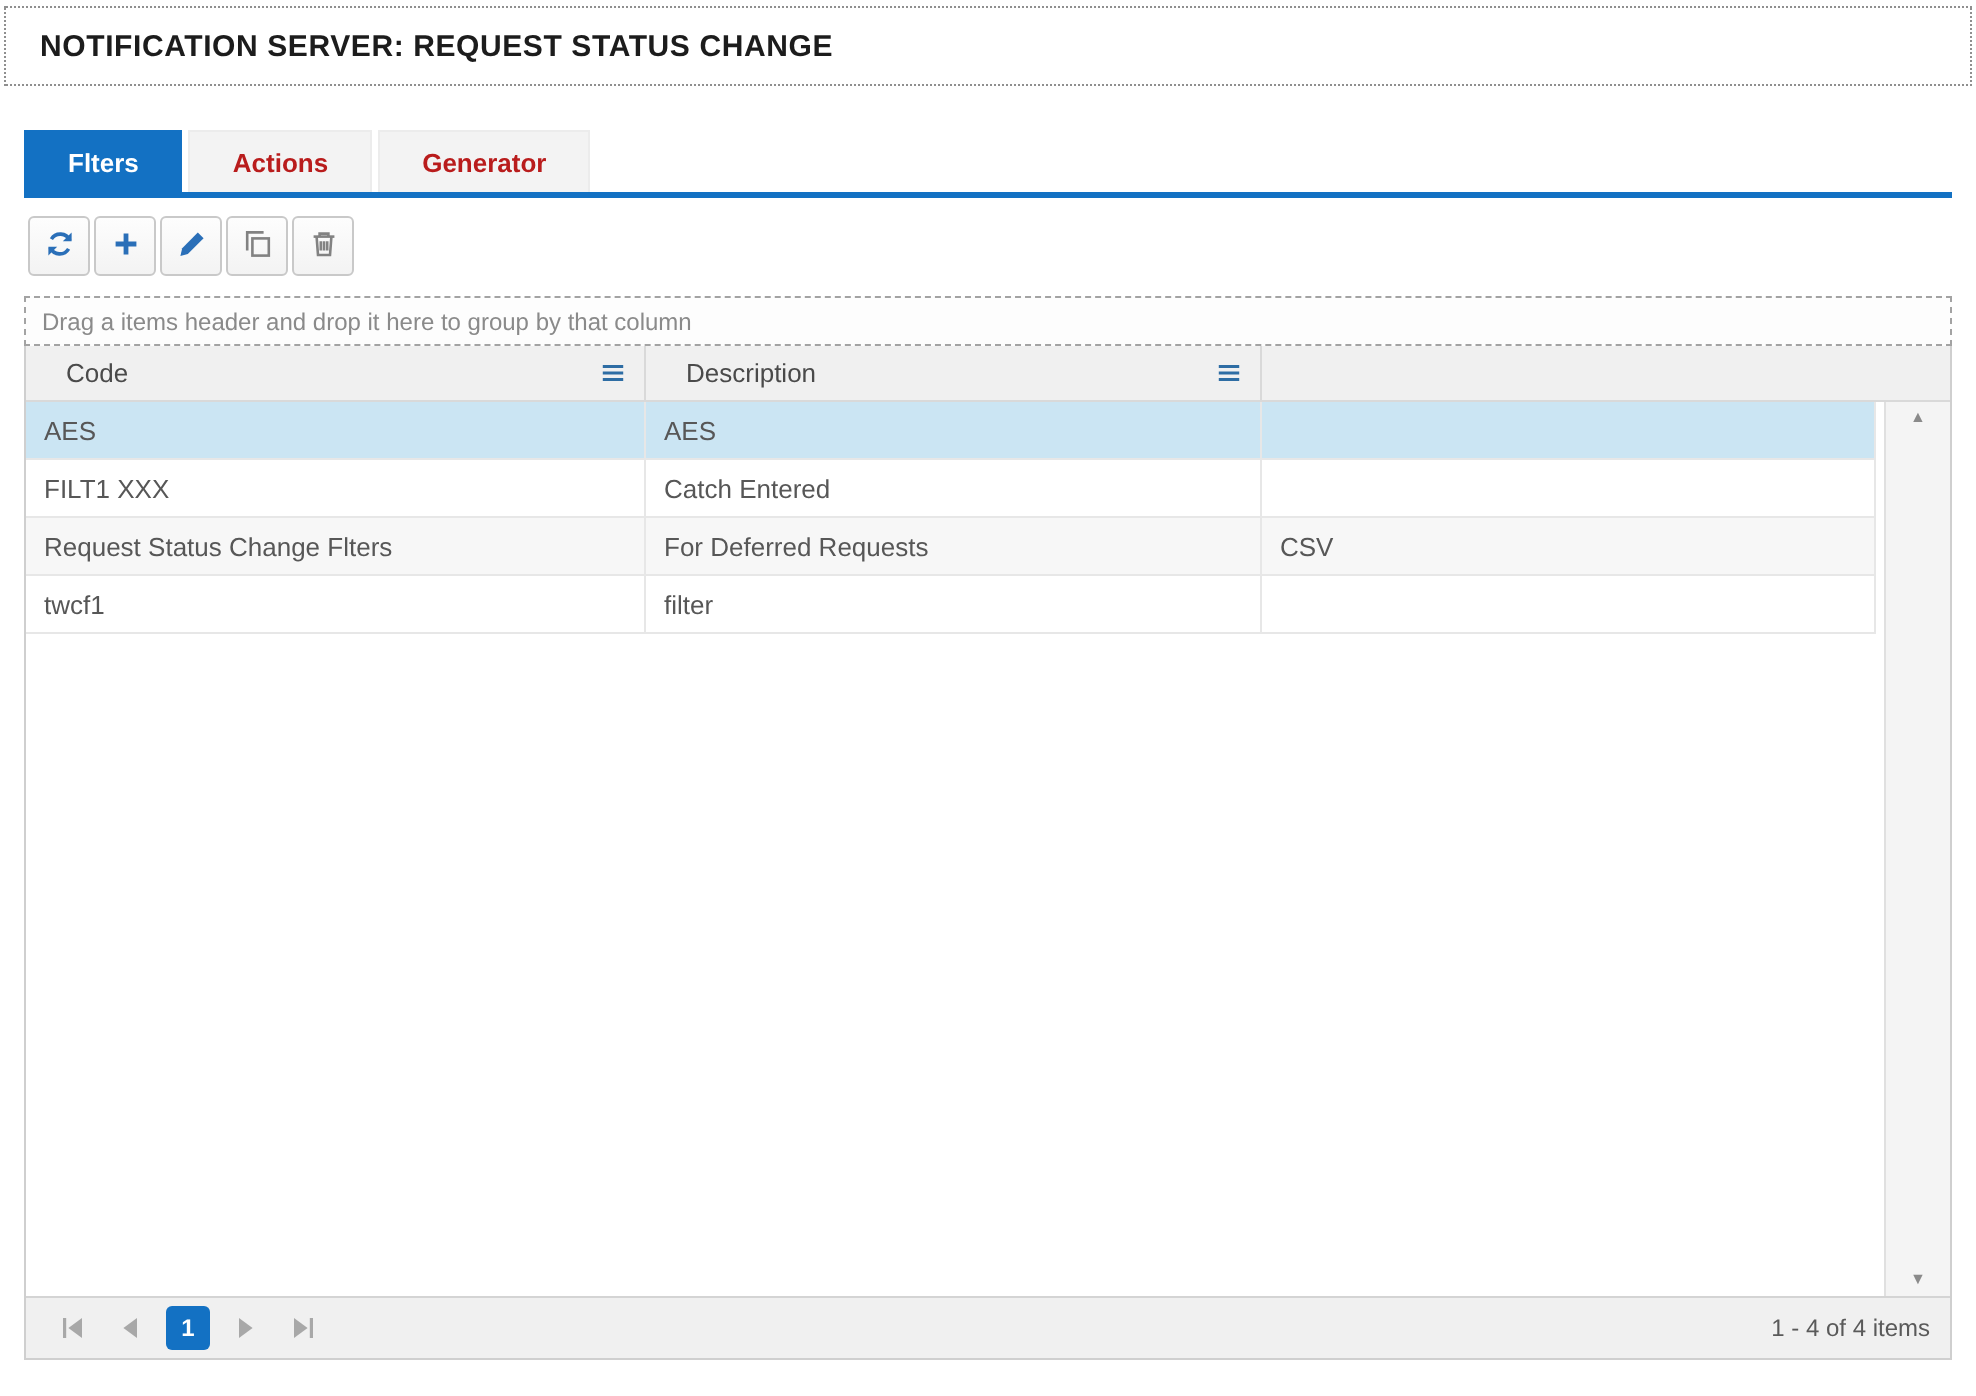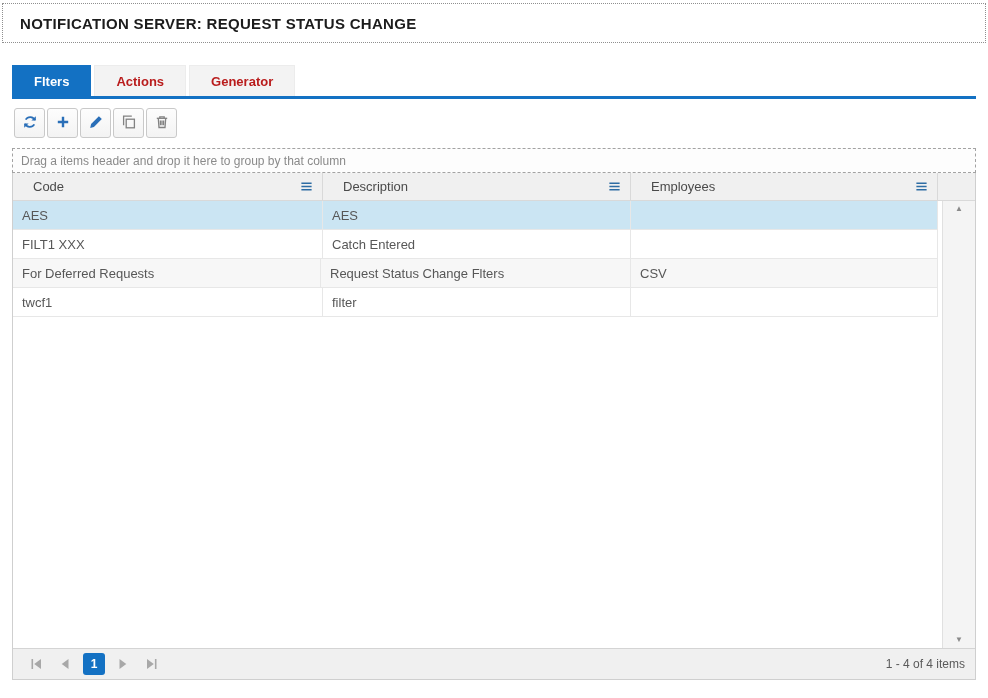--- a/index.html
+++ b/index.html
@@ -153,48 +153,38 @@
       <div class="hcell hc-desc">
         <span>Description</span>
         <span class="colmenu">
           <svg width="13" height="13" viewBox="0 0 14 14">
               <g stroke="currentColor" stroke-width="1.7">
                 <path d="M1.5 3.5h11M1.5 7h11M1.5 10.5h11"></path>
               </g>
             </svg>
         </span>
       </div>
-      <div class="hcell hc-emp">
-        <span>Employees</span>
-        <span class="colmenu">
-          <svg width="13" height="13" viewBox="0 0 14 14">
-              <g stroke="currentColor" stroke-width="1.7">
-                <path d="M1.5 3.5h11M1.5 7h11M1.5 10.5h11"></path>
-              </g>
-            </svg>
-        </span>
-      </div>
       <div class="hcell h-spacer"></div>
     </div>
 
     <div class="grid-body">
       <div class="rows">
         <div class="grid-row selected">
           <div class="cell c-code">AES</div>
           <div class="cell c-desc">AES</div>
           <div class="cell c-emp"></div>
         </div>
         <div class="grid-row">
           <div class="cell c-code">FILT1 XXX</div>
           <div class="cell c-desc">Catch Entered</div>
           <div class="cell c-emp"></div>
         </div>
         <div class="grid-row alt">
+          <div class="cell c-code">Request Status Change Flters</div>
           <div class="cell c-desc">For Deferred Requests</div>
-          <div class="cell c-code">Request Status Change Flters</div>
           <div class="cell c-emp">CSV</div>
         </div>
         <div class="grid-row">
           <div class="cell c-code">twcf1</div>
           <div class="cell c-desc">filter</div>
           <div class="cell c-emp"></div>
         </div>
       </div>
       <div class="vscroll">
         <span class="arr">▲</span>

